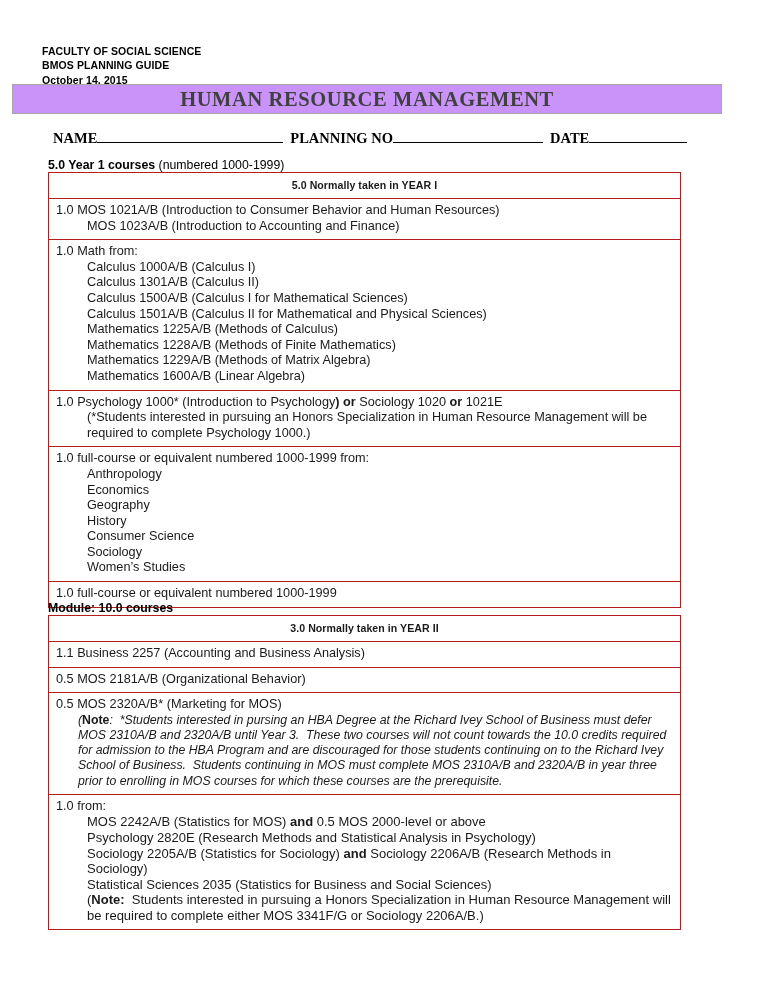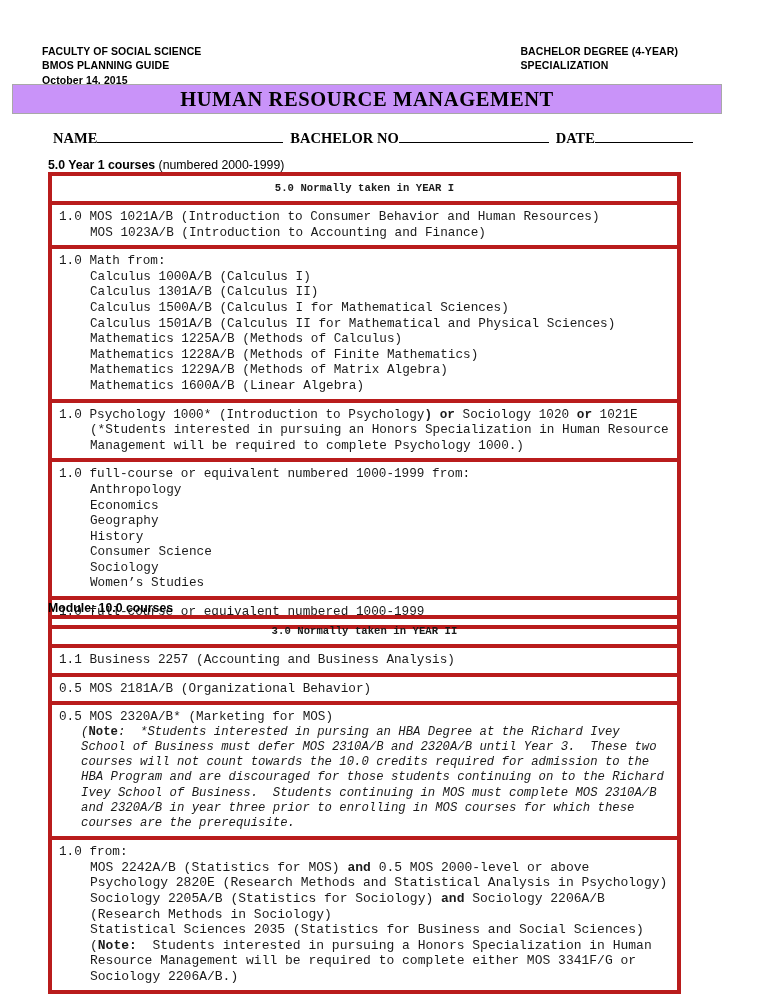--- a/index.html
+++ b/index.html
@@ -59,21 +59,21 @@
     box-sizing: border-box;
     display: flex;
     align-items: center;
     justify-content: center;
   }
   .title-banner .title-text {
     font-family: "Liberation Serif", serif;
     font-weight: bold;
     font-size: 20.5px;
     letter-spacing: 0.6px;
-    color: #000000;
+    color: #404040;
     line-height: 1;
     text-align: center;
   }
 
   
   .idline {
     position: absolute;
     left: 53px;
     top: 130px;
     width: 660px;
@@ -112,24 +112,24 @@
     position: absolute;
     left: 48px;
     width: 633px;
     border-collapse: collapse;
     table-layout: fixed;
   }
   #table-year1 { top: 172px; }
   #table-year2 { top: 615px; }
 
   .grid td {
-    border: 4px solid #b91c1c;
+    border: 1px solid #b91c1c;
     padding: 4px 7px 5px 7px;
     vertical-align: top;
-    font-family: Liberation Mono, monospace;
+    font-family: Liberation Sans, sans-serif;
     font-size: 12.7px;
     line-height: 15.6px;
     color: #1a1a1a;
   }
   .grid td.head {
     text-align: center;
     font-weight: bold;
     font-size: 10.6px;
     line-height: 13px;
     padding: 6px 7px 6px 7px;
@@ -158,36 +158,32 @@
 <body>
 
 <div class="page">
 
   <div class="doc-header">
     <div class="header-block header-left">
       <div>FACULTY OF SOCIAL SCIENCE</div>
       <div>BMOS PLANNING GUIDE</div>
       <div>October 14, 2015</div>
     </div>
-    <div class="header-block header-right">
-      <div>BACHELOR DEGREE (4-YEAR)</div>
-      <div>SPECIALIZATION</div>
-    </div>
   </div>
 
   <div class="title-banner" style="background: rgb(201, 147, 249); border-color: rgb(168, 168, 168);">
     <span class="title-text">HUMAN RESOURCE MANAGEMENT</span>
   </div>
 
   <div class="idline">
-    <span>NAME</span><span class="rule rule-name"></span><span class="gap"></span><span>BACHELOR NO</span><span class="rule rule-sno"></span><span class="gap"></span><span>DATE</span><span class="rule rule-date"></span>
+    <span>NAME</span><span class="rule rule-name"></span><span class="gap"></span><span>PLANNING NO</span><span class="rule rule-sno"></span><span class="gap"></span><span>DATE</span><span class="rule rule-date"></span>
   </div>
 
   <div class="caption" id="caption-year1">
-    <b>5.0 Year 1 courses</b><span> (numbered 2000-1999)</span>
+    <b>5.0 Year 1 courses</b><span> (numbered 1000-1999)</span>
   </div>
 
   <table class="grid" id="table-year1">
     <tbody>
       <tr>
         <td class="head">5.0 Normally taken in YEAR I</td>
       </tr>
       <tr>
         <td class="row-body"><span>1.0 MOS 1021A/B (Introduction to Consumer Behavior and Human Resources)</span><span class="indent-1">MOS 1023A/B (Introduction to Accounting and Finance)</span></td>
       </tr>

